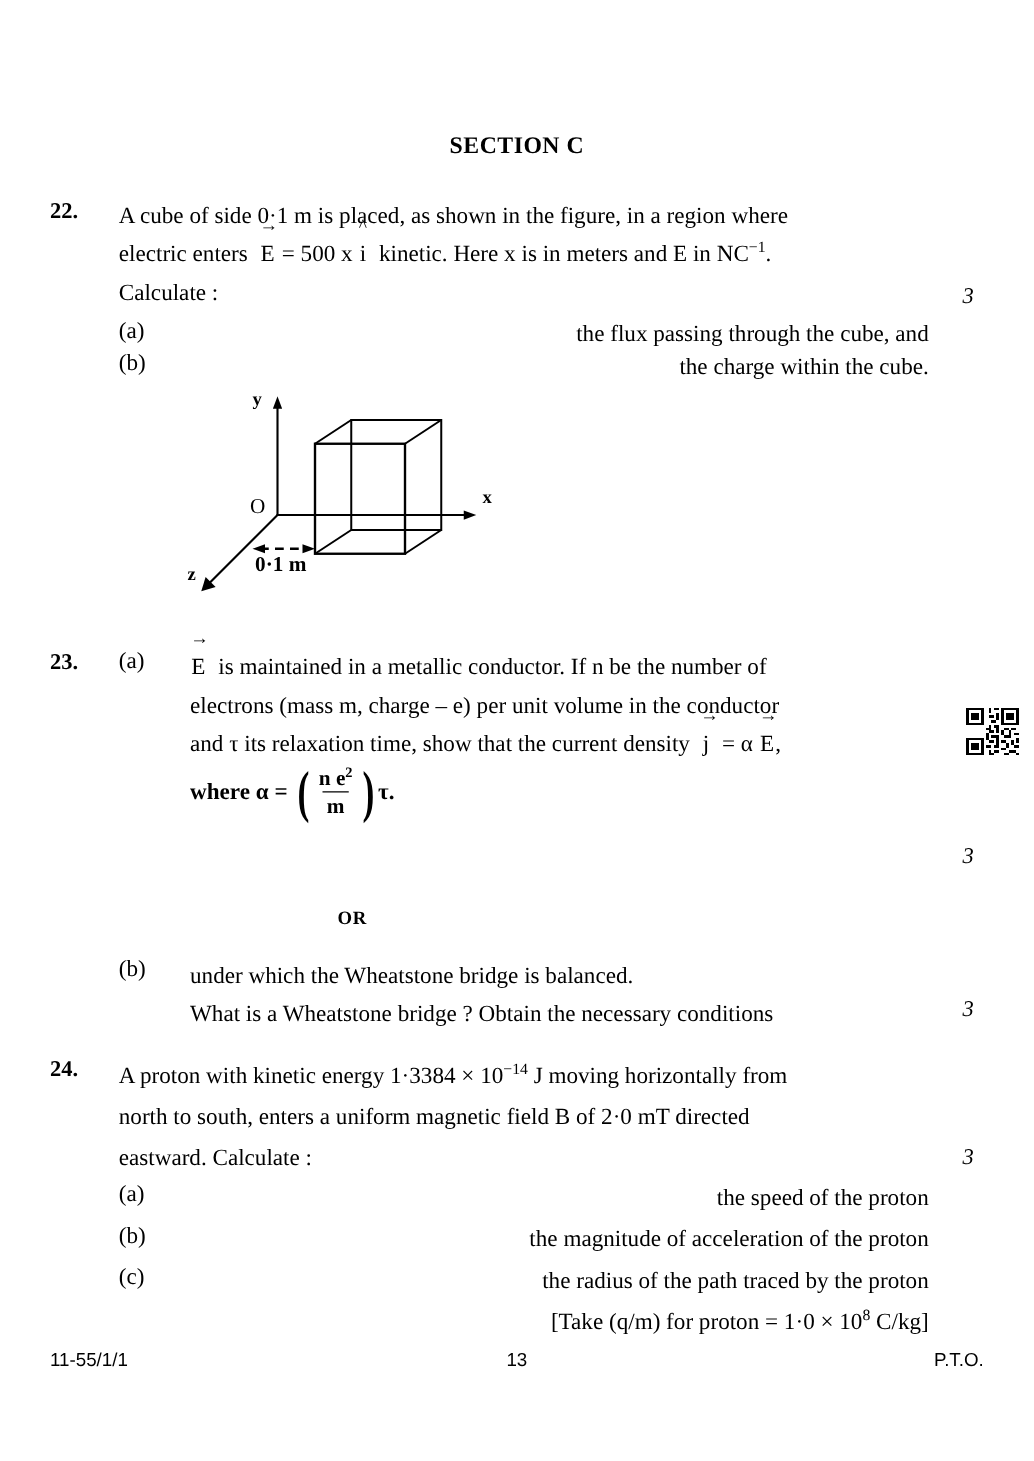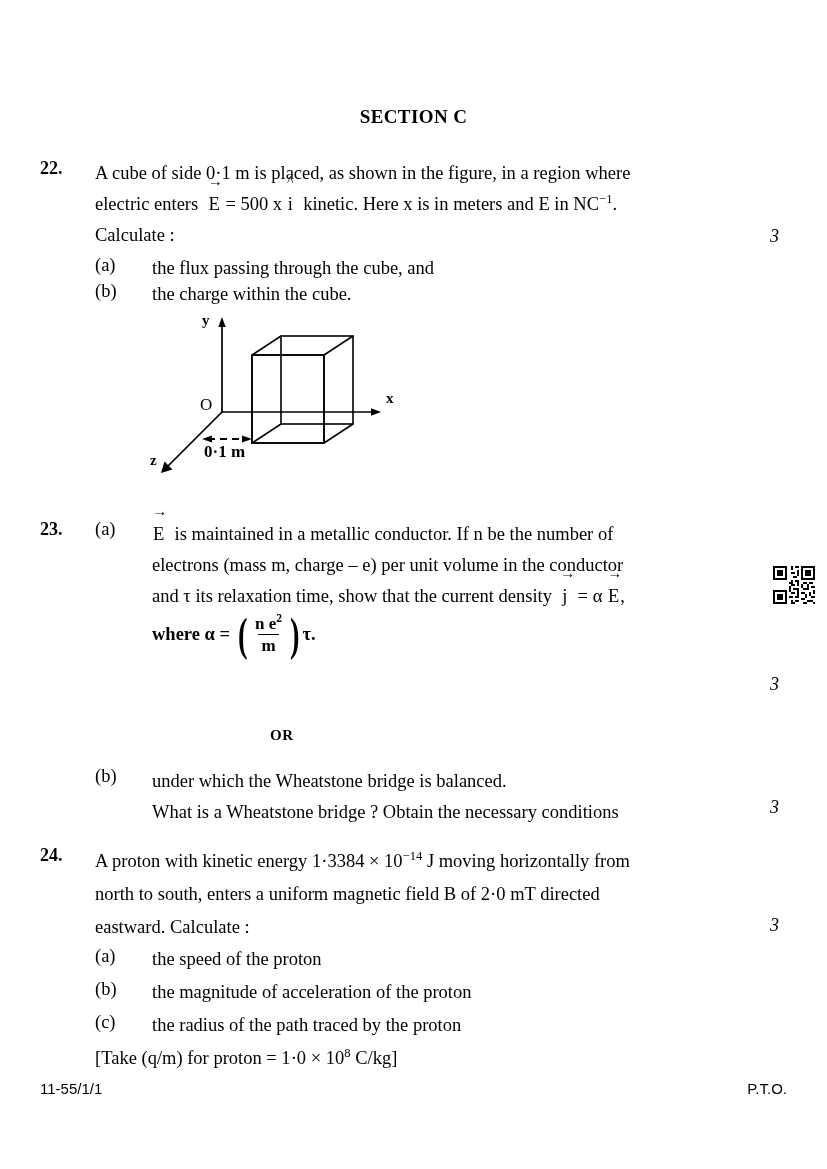--- a/index.html
+++ b/index.html
@@ -55,21 +55,21 @@
     left: 55px;
     right: 44px;
     font-size: 18.5px;
     line-height: 31px;
     text-align: justify;
   }
   .qbody.indent {
     left: 112px;
   }
   .qbody.nojust {
-    text-align: left;
+    text-align: right;
   }
   .marks {
     position: absolute;
     right: 8px;
     font-style: italic;
     font-size: 18px;
   }
 
   .or-label {
     position: absolute;
@@ -373,16 +373,17 @@
     <span class="qlabel">(c)</span>
     <span class="qbody nojust" style="left:112px; line-height:26px;">the radius of the path traced by the proton</span>
   </div>
 
   <div class="qrow" style="top:1045px;">
     <span class="qbody nojust" style="left:55px; line-height:26px;"><span>[Take (q/m) for proton = 1</span><span>·</span><span>0 × 10</span><sup class="exp">8</sup><span> C/kg]</span></span>
   </div>
 
   <div class="footer">
     <span class="f-left">11-55/1/1</span>
+    <span class="f-mid">13</span>
     <span class="f-right">P.T.O.</span>
   </div>
 
 </div>
 
 </body></html>

